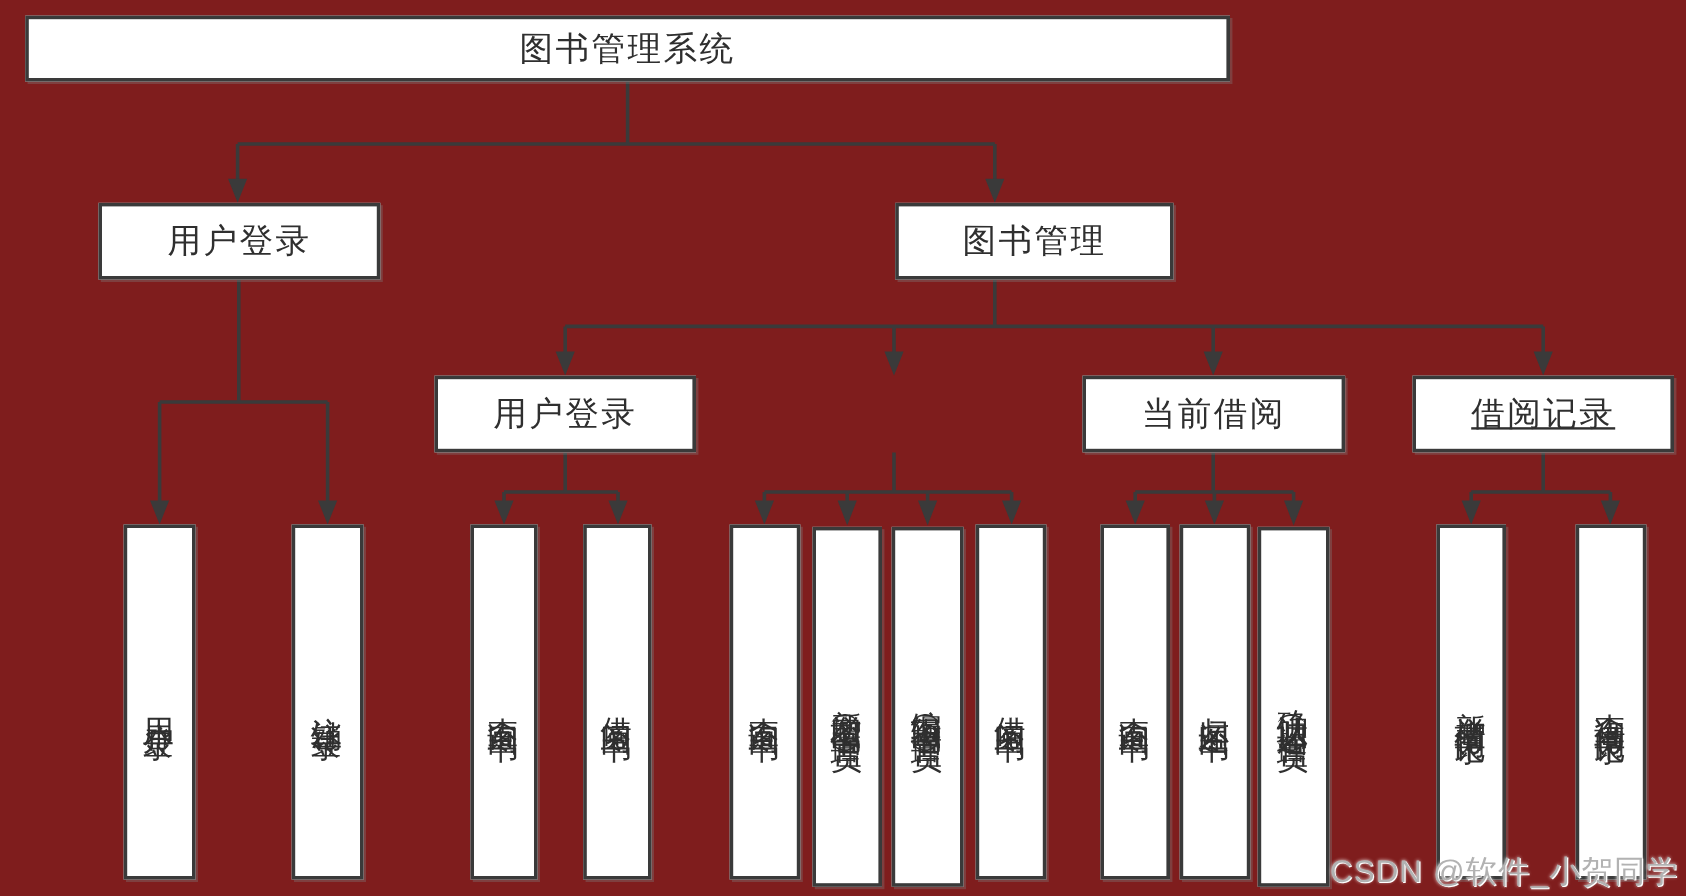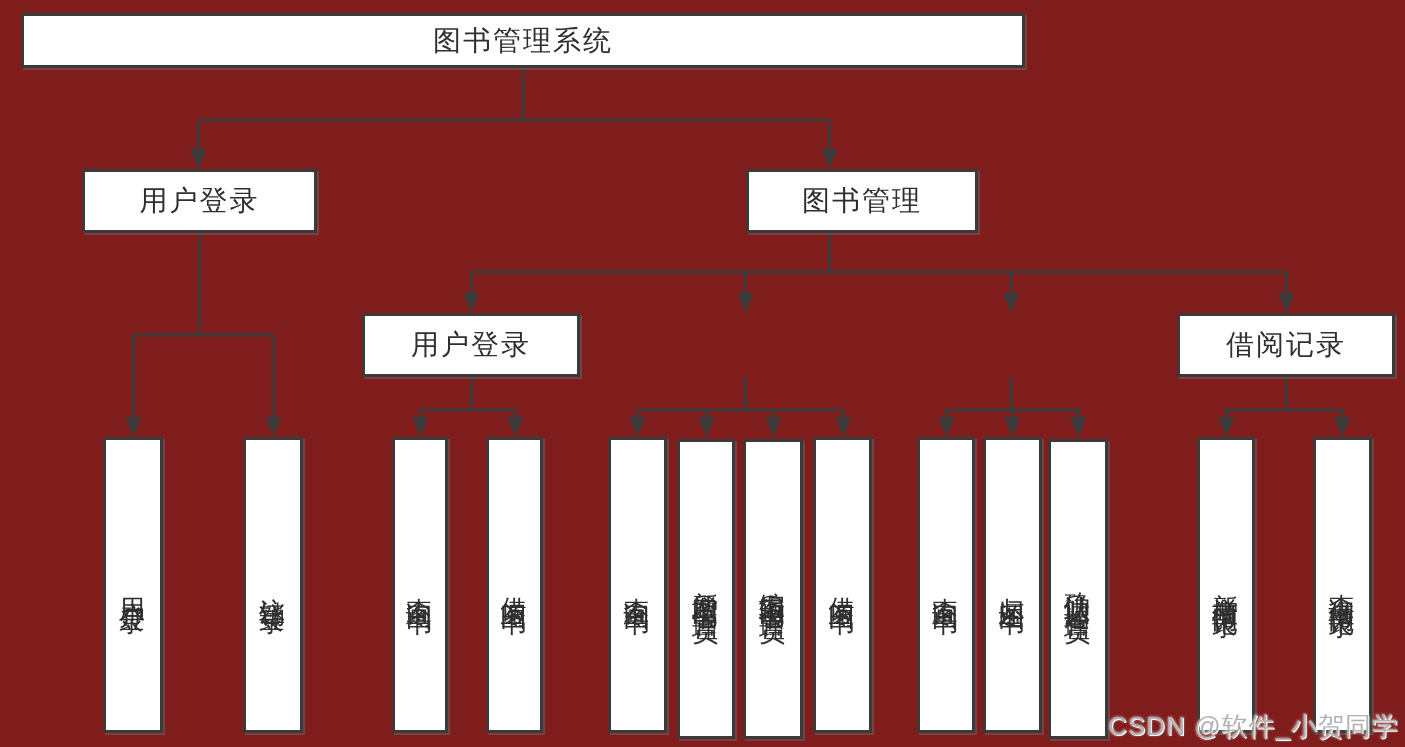--- a/index.html
+++ b/index.html
@@ -99,21 +99,22 @@
       <polygon points="1334,417 1350,417 1342,437"></polygon>
     </g>
   </svg>
 
   <div class="node" style="left:21px; top:13px; width:1004px; height:55px;">图书管理系统</div>
 
   <div class="node" style="left:82px; top:169px; width:235px; height:64px;">用户登录</div>
   <div class="node" style="left:746px; top:169px; width:232px; height:64px;">图书管理</div>
 
   <div class="node" style="left:362px; top:313px; width:218px; height:64px;">用户登录</div>
-  <div class="node" style="left:1177px; top:313px; width:218px; height:64px;">借阅记录</div>
+  <div class="node" style="left:902px; top:313px; width:219px; height:64px;">当前借阅</div>
+  <div class="node" style="left:1177px; top:313px; width:218px; height:64px;text-decoration:underline;">借阅记录</div>
 
   <div class="node leaf" style="left:103px; top:437px; width:60px; height:296px;">用户登录</div>
   <div class="node leaf" style="left:243px; top:437px; width:60px; height:296px;">注销登录</div>
 
   <div class="node leaf" style="left:392px; top:437px; width:56px; height:296px;">查询图书</div>
   <div class="node leaf" style="left:486px; top:437px; width:57px; height:296px;">借阅图书</div>
 
   <div class="node leaf" style="left:608px; top:437px; width:59px; height:296px;">查询图书</div>
   <div class="node leaf" style="left:677px; top:439px; width:58px; height:300px;">新增图书（管理员）</div>
   <div class="node leaf" style="left:743px; top:439px; width:60px; height:300px;">编辑图书（管理员）</div>

